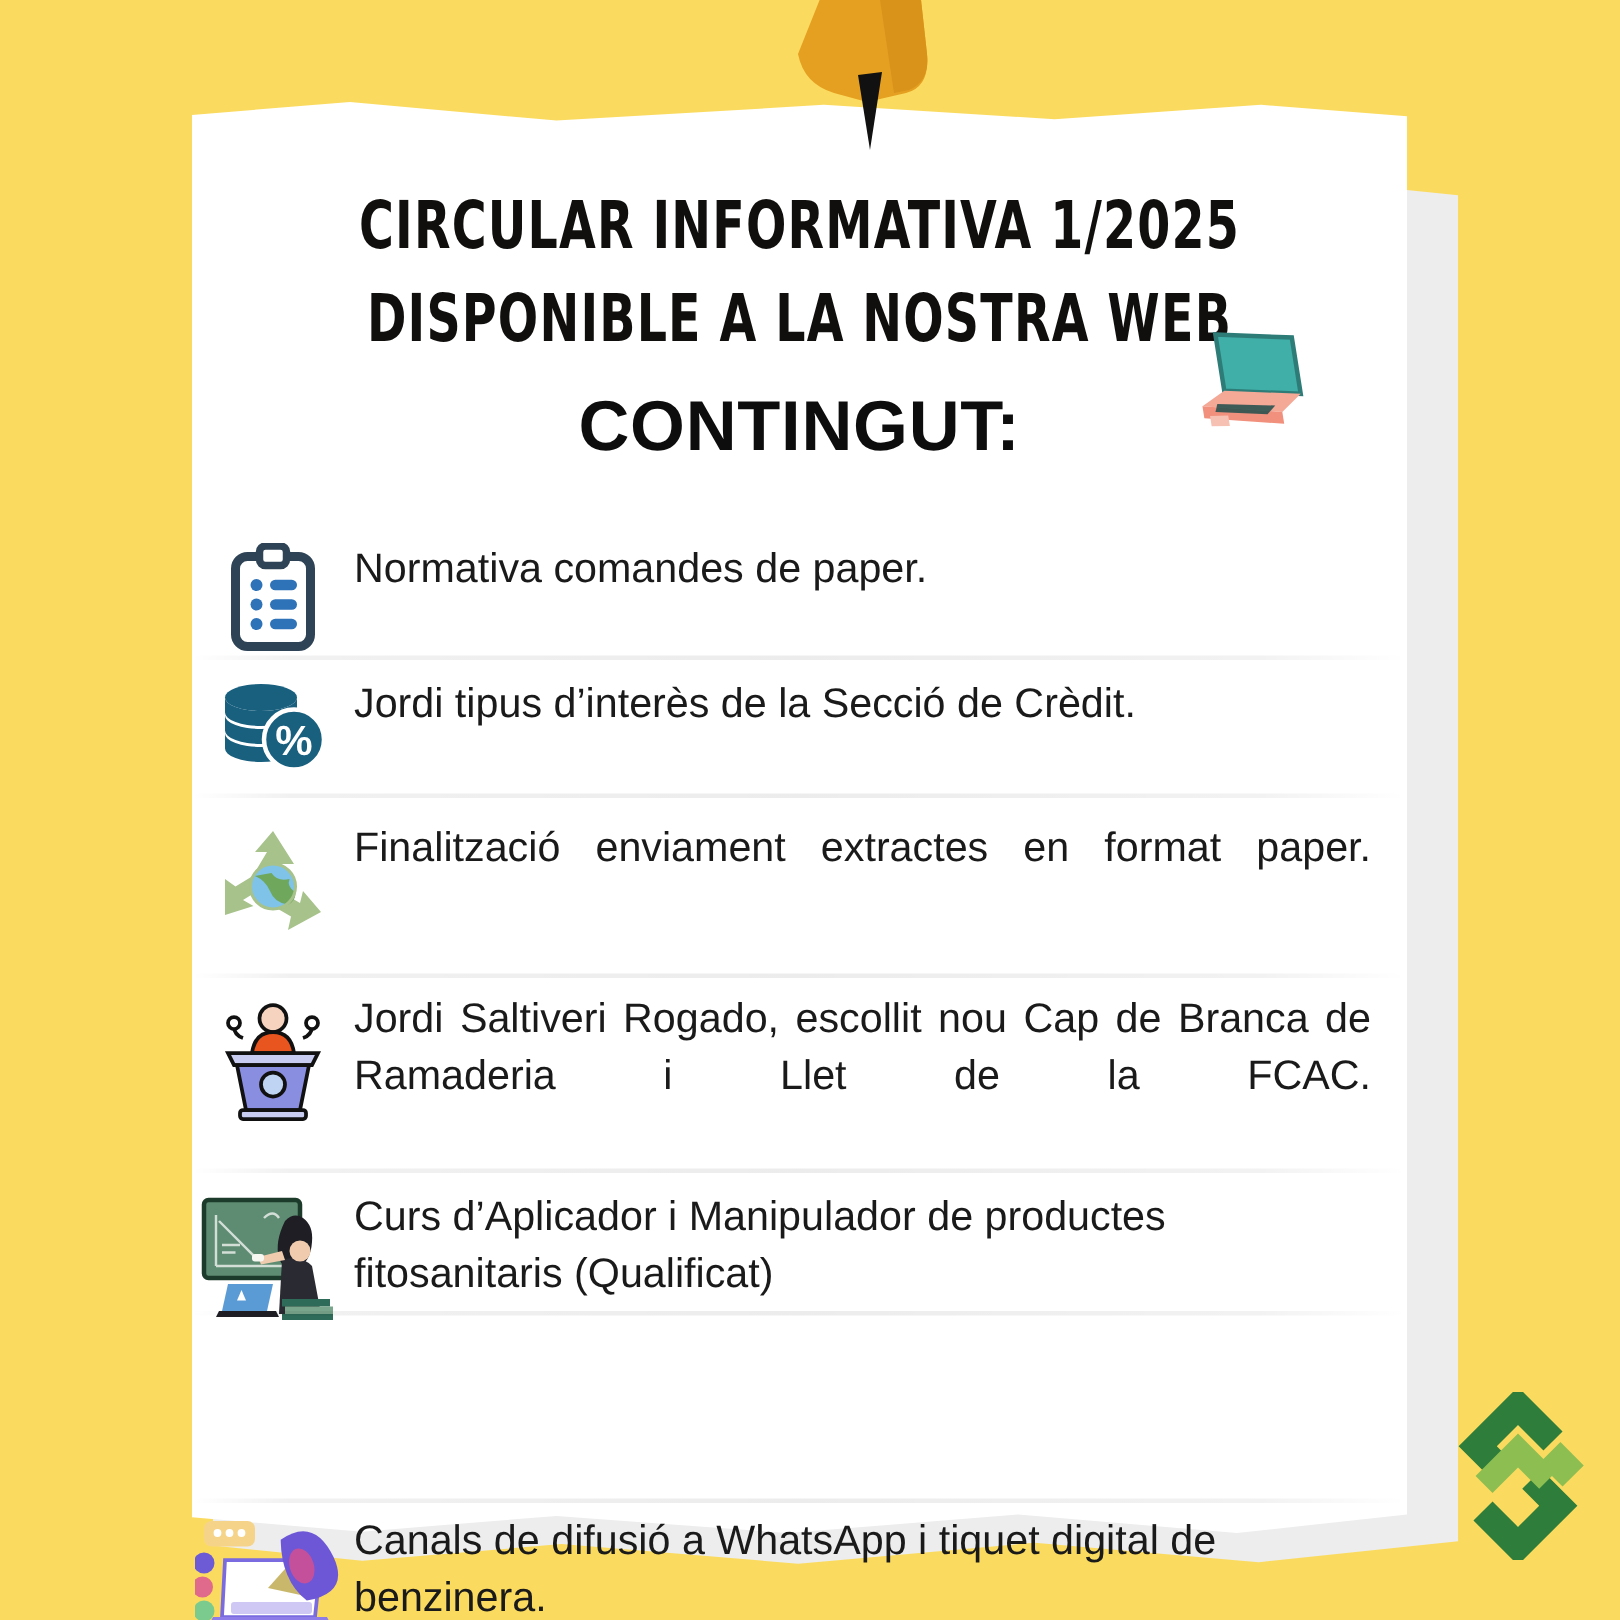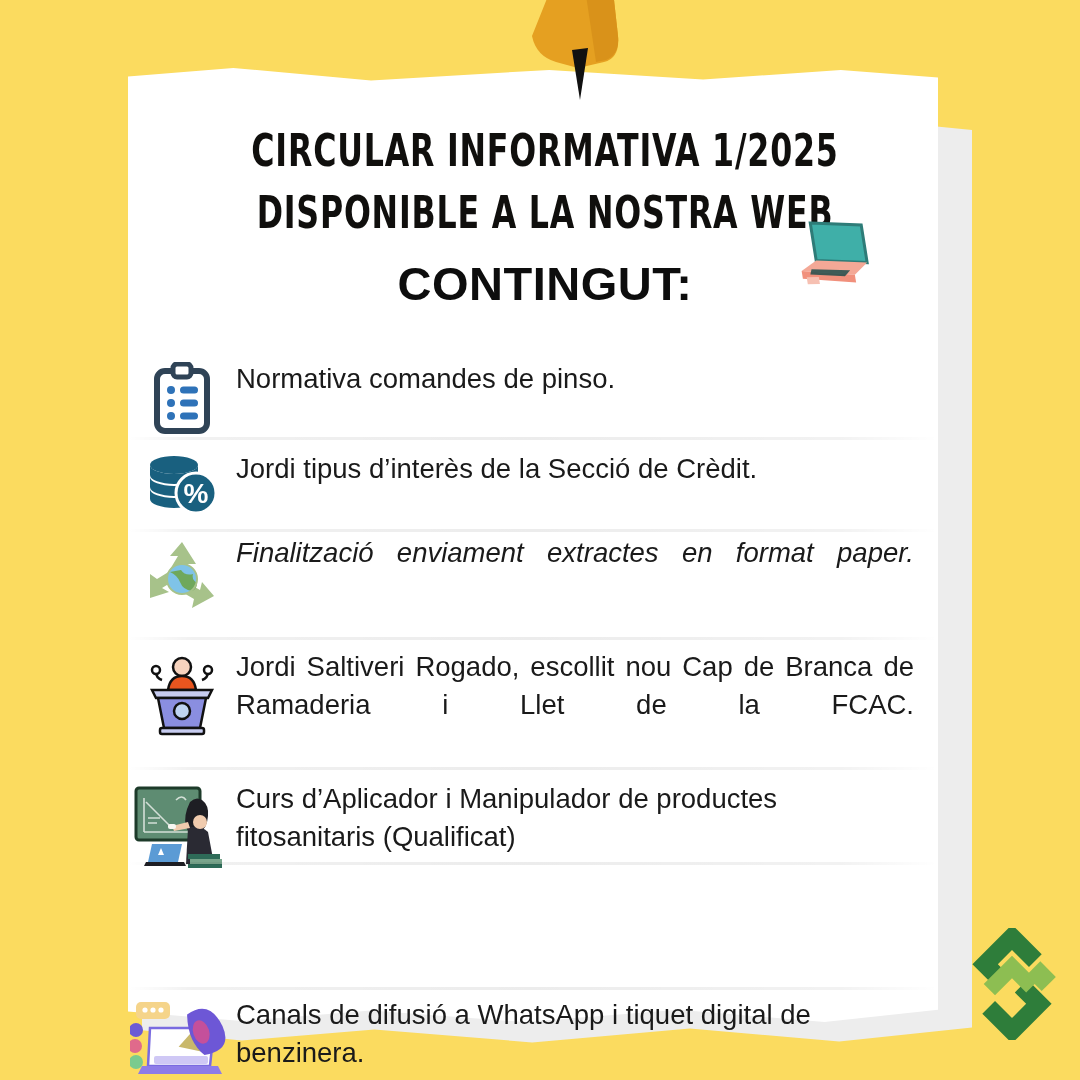--- a/index.html
+++ b/index.html
@@ -22,21 +22,21 @@
     position:absolute;left:128px;top:68px;width:810px;height:955px;
     background:#FFFFFF;
     clip-path:polygon(0% 0.9%,13% 0.0%,30% 1.3%,52% 0.2%,71% 1.2%,88% 0.2%,100% 1.0%,
                       100% 98.6%,86% 99.9%,68% 98.6%,49% 99.9%,30% 98.7%,14% 99.8%,0% 98.8%);
   }
 
   
   .pin-wrap{position:absolute;left:500px;top:-8px;width:140px;height:120px;}
 
   
-  .titles{position:absolute;left:140px;top:120px;width:810px;text-align:center;}
+  .titles{position:absolute;left:128px;top:120px;width:810px;text-align:center;}
   .t-line{
     font-family:"DejaVu Sans Condensed","Liberation Sans Narrow","Liberation Sans", sans-serif;
     font-weight:700;color:#100F0D;letter-spacing:1.0px;
     font-size:44px;line-height:62px;
     transform:scaleX(0.80);transform-origin:center;
     white-space:nowrap;
   }
   .t-line.l2{position:relative;}
   .laptop-ico{
     position:absolute;left:782px;top:208px;width:100px;height:100px;
@@ -117,40 +117,40 @@
           <rect x="6" y="9" width="50" height="60" rx="8" fill="#FFFFFF" stroke="#2F4356" stroke-width="6"></rect>
           <rect x="22" y="2" width="18" height="13" rx="4" fill="#FFFFFF" stroke="#2F4356" stroke-width="5"></rect>
           <circle cx="20" cy="28" r="4" fill="#2E72B8"></circle>
             <rect x="29" y="24.5" width="18" height="7" rx="3.5" fill="#2E72B8"></rect>
           <circle cx="20" cy="41" r="4" fill="#2E72B8"></circle>
             <rect x="29" y="37.5" width="18" height="7" rx="3.5" fill="#2E72B8"></rect>
           <circle cx="20" cy="54" r="4" fill="#2E72B8"></circle>
             <rect x="29" y="50.5" width="18" height="7" rx="3.5" fill="#2E72B8"></rect>
         </svg>
       </div>
-      <div class="txt">Normativa comandes de pinso.</div>
+      <div class="txt">Normativa comandes de paper.</div>
       <div class="rule" style="bottom:-4px;"></div>
     </div>
 
     <div class="row" style="min-height:80px;padding-top:14px;">
       <div class="ico">
         <svg width="72" height="64" viewBox="0 0 72 64">
           <ellipse cx="28" cy="13" rx="24" ry="9" fill="#19607F"></ellipse>
           <path d="M4 13 v10 a24 9 0 0 0 48 0 v-10 a24 9 0 0 1 -48 0 z" fill="#19607F"></path>
           <path d="M4 25 v10 a24 9 0 0 0 48 0 v-10 a24 9 0 0 1 -48 0 z" fill="#19607F"></path>
           <path d="M4 37 v10 a24 9 0 0 0 48 0 v-10 a24 9 0 0 1 -48 0 z" fill="#19607F"></path>
           <circle cx="50" cy="41" r="20" fill="#19607F" stroke="#FFFFFF" stroke-width="3"></circle>
           <text x="50" y="51" font-family="Liberation Sans, sans-serif" font-size="28" font-weight="bold" fill="#FFFFFF" text-anchor="middle">%</text>
         </svg>
       </div>
       <div class="txt">Jordi tipus d’interès de la Secció de Crèdit.</div>
       <div class="rule" style="bottom:-2px;"></div>
     </div>
 
-    <div class="row" style="min-height:100px;padding-top:4px;font-style:italic;">
+    <div class="row" style="min-height:100px;padding-top:16px;">
       <div class="ico">
         <svg width="80" height="80" viewBox="0 0 80 80">
           <g fill="#A7C28A">
             <path d="M40 6 L54 28 L45 28 L34 46 L24 40 L36 20 L28 20 Z"></path>
             <path d="M8 62 L8 38 L15 43 L33 32 L38 41 L20 52 L27 56 Z"></path>
             <path d="M72 60 L50 72 L52 63 L33 52 L39 43 L58 54 L60 46 Z"></path>
           </g>
           <circle cx="40" cy="43" r="15" fill="#7FC3E8"></circle>
           <path d="M28 36 q7 3 10 10 q3 8 12 9 q5 -2 5 -8 q-6 -4 -4 -9 q-8 2 -12 -4 q-6 1 -11 2 z" fill="#6FA85C"></path>
           <circle cx="40" cy="43" r="15" fill="none" stroke="#A7C28A" stroke-width="2"></circle>

